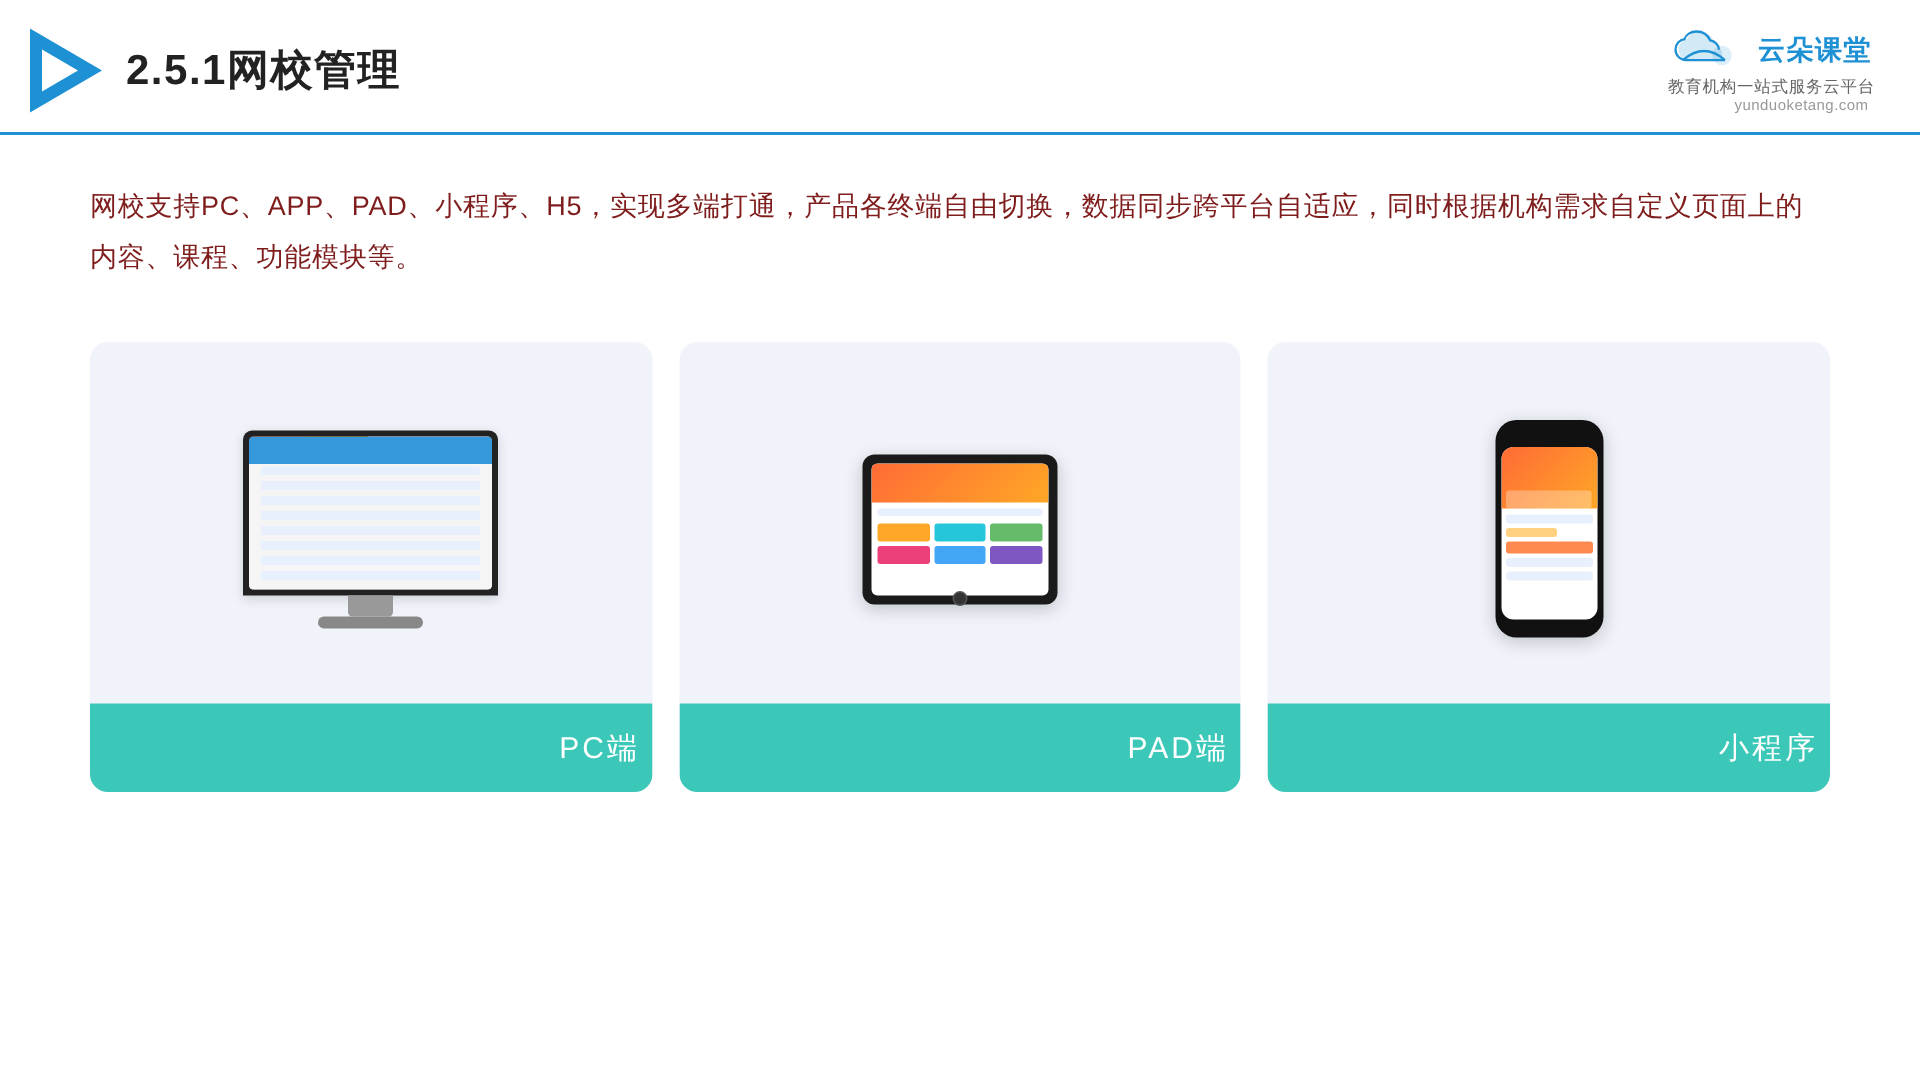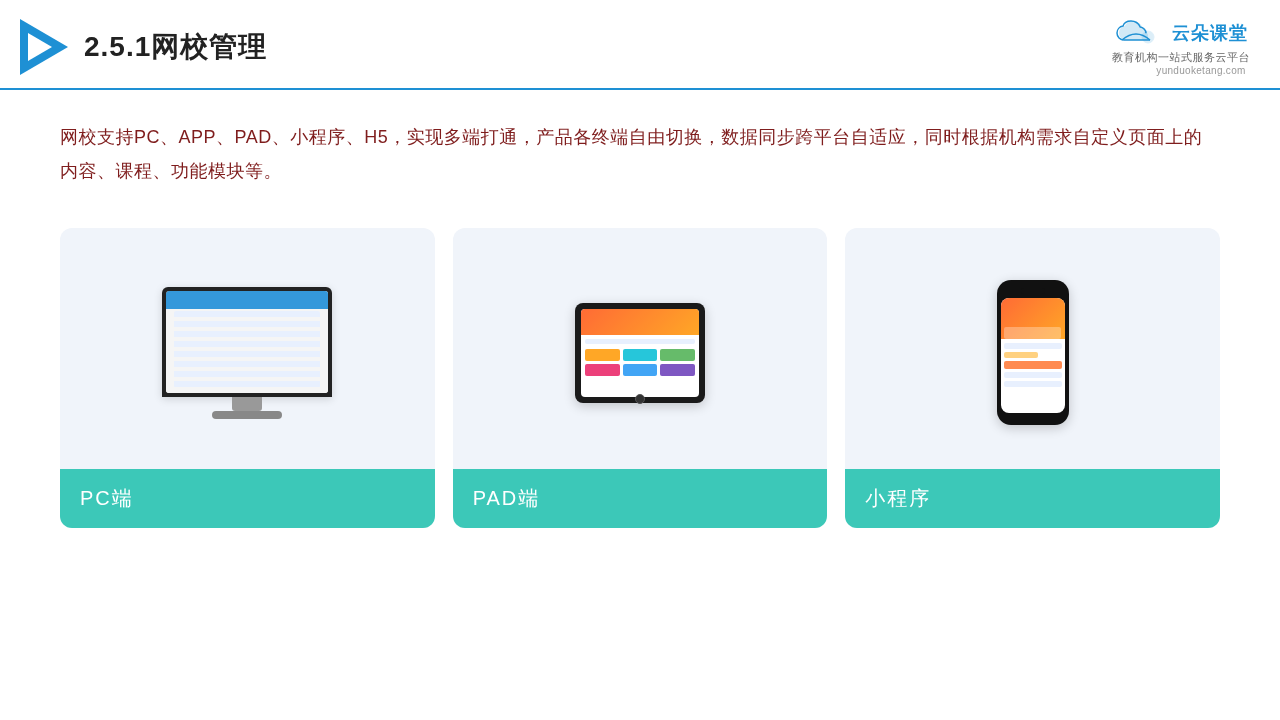--- a/index.html
+++ b/index.html
@@ -130,24 +130,24 @@
       align-items: center;
       justify-content: center;
       padding: 24px 16px 16px 16px;
       min-height: 220px;
     }
 
     .device-label {
       width: 100%;
       background: #3cc8b8;
       color: #fff;
-      text-align: left;
+      text-align: right;
       font-size: 20px;
       font-weight: 500;
-      padding: 16px 20px;
+      padding: 16px 8px;
       letter-spacing: 2px;
     }
 
     
     .pc-mockup {
       display: flex;
       flex-direction: column;
       align-items: center;
       width: 100%;
     }

